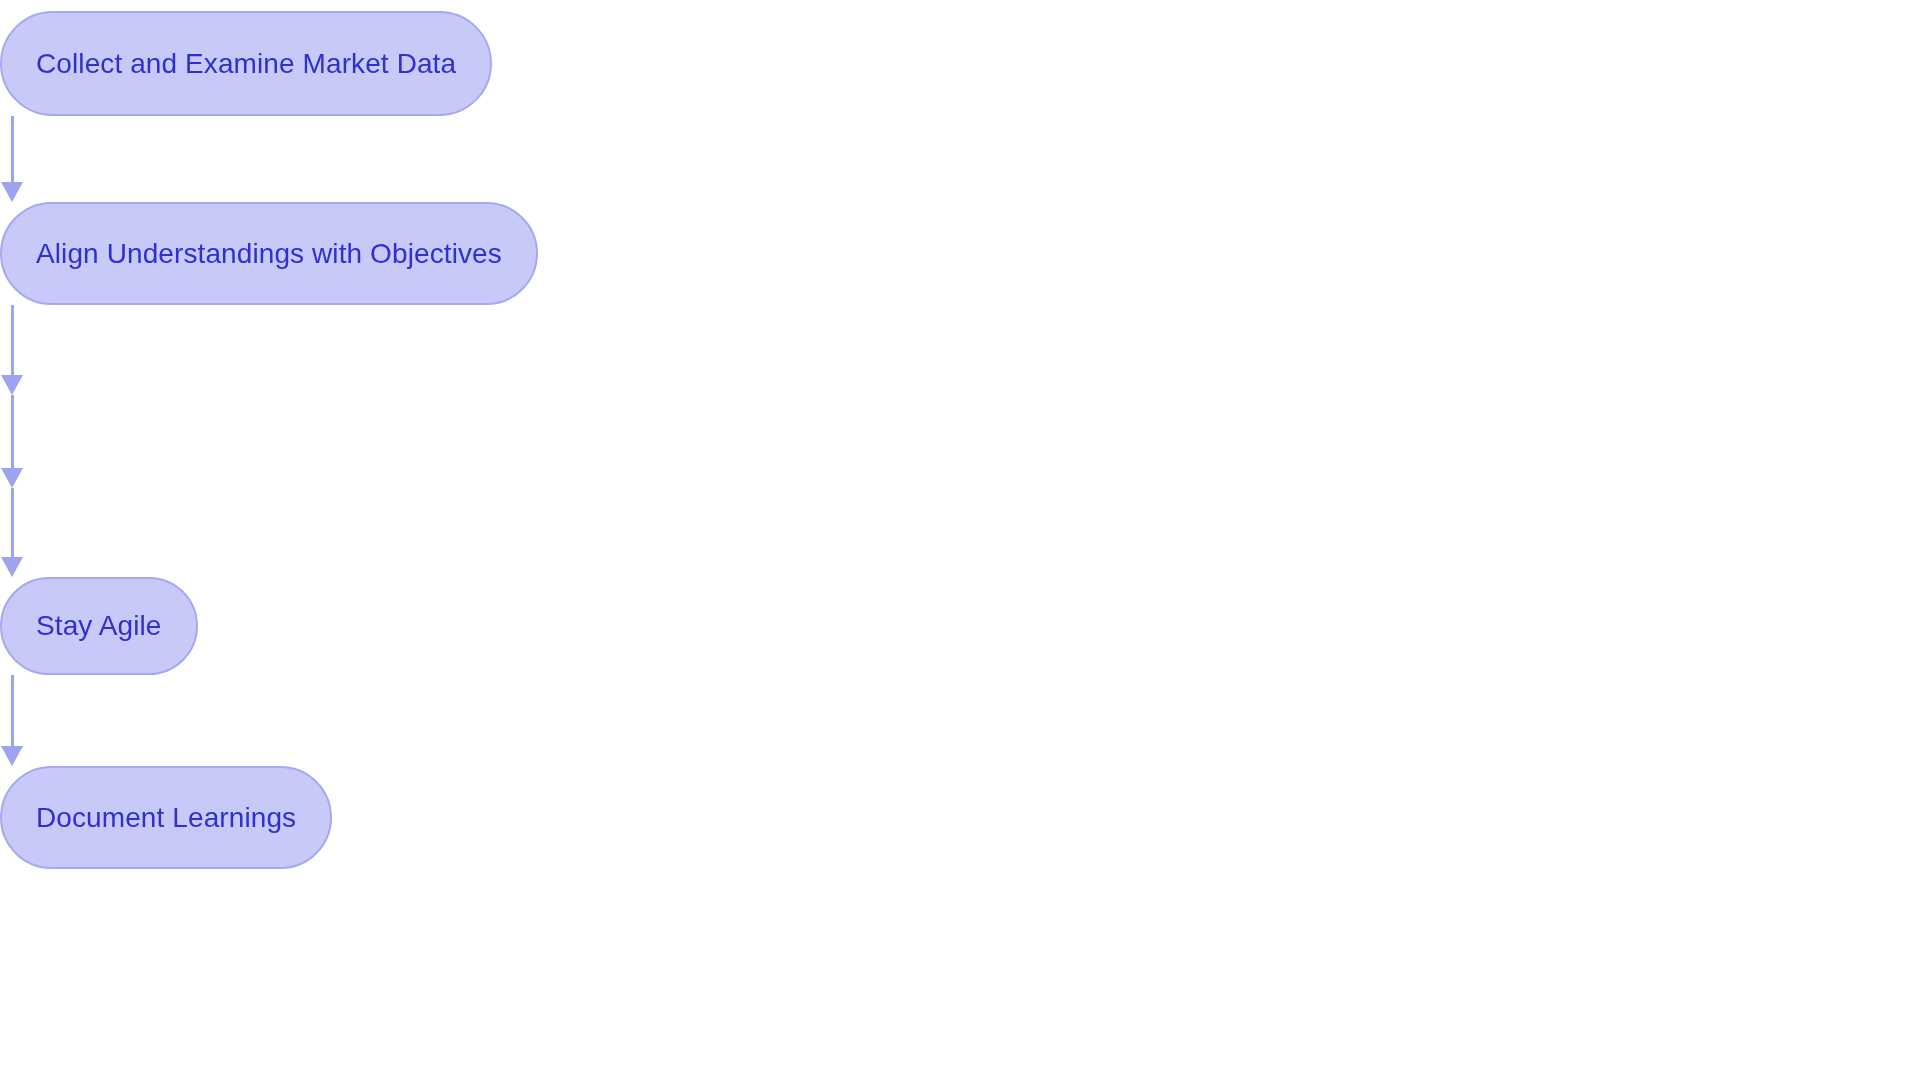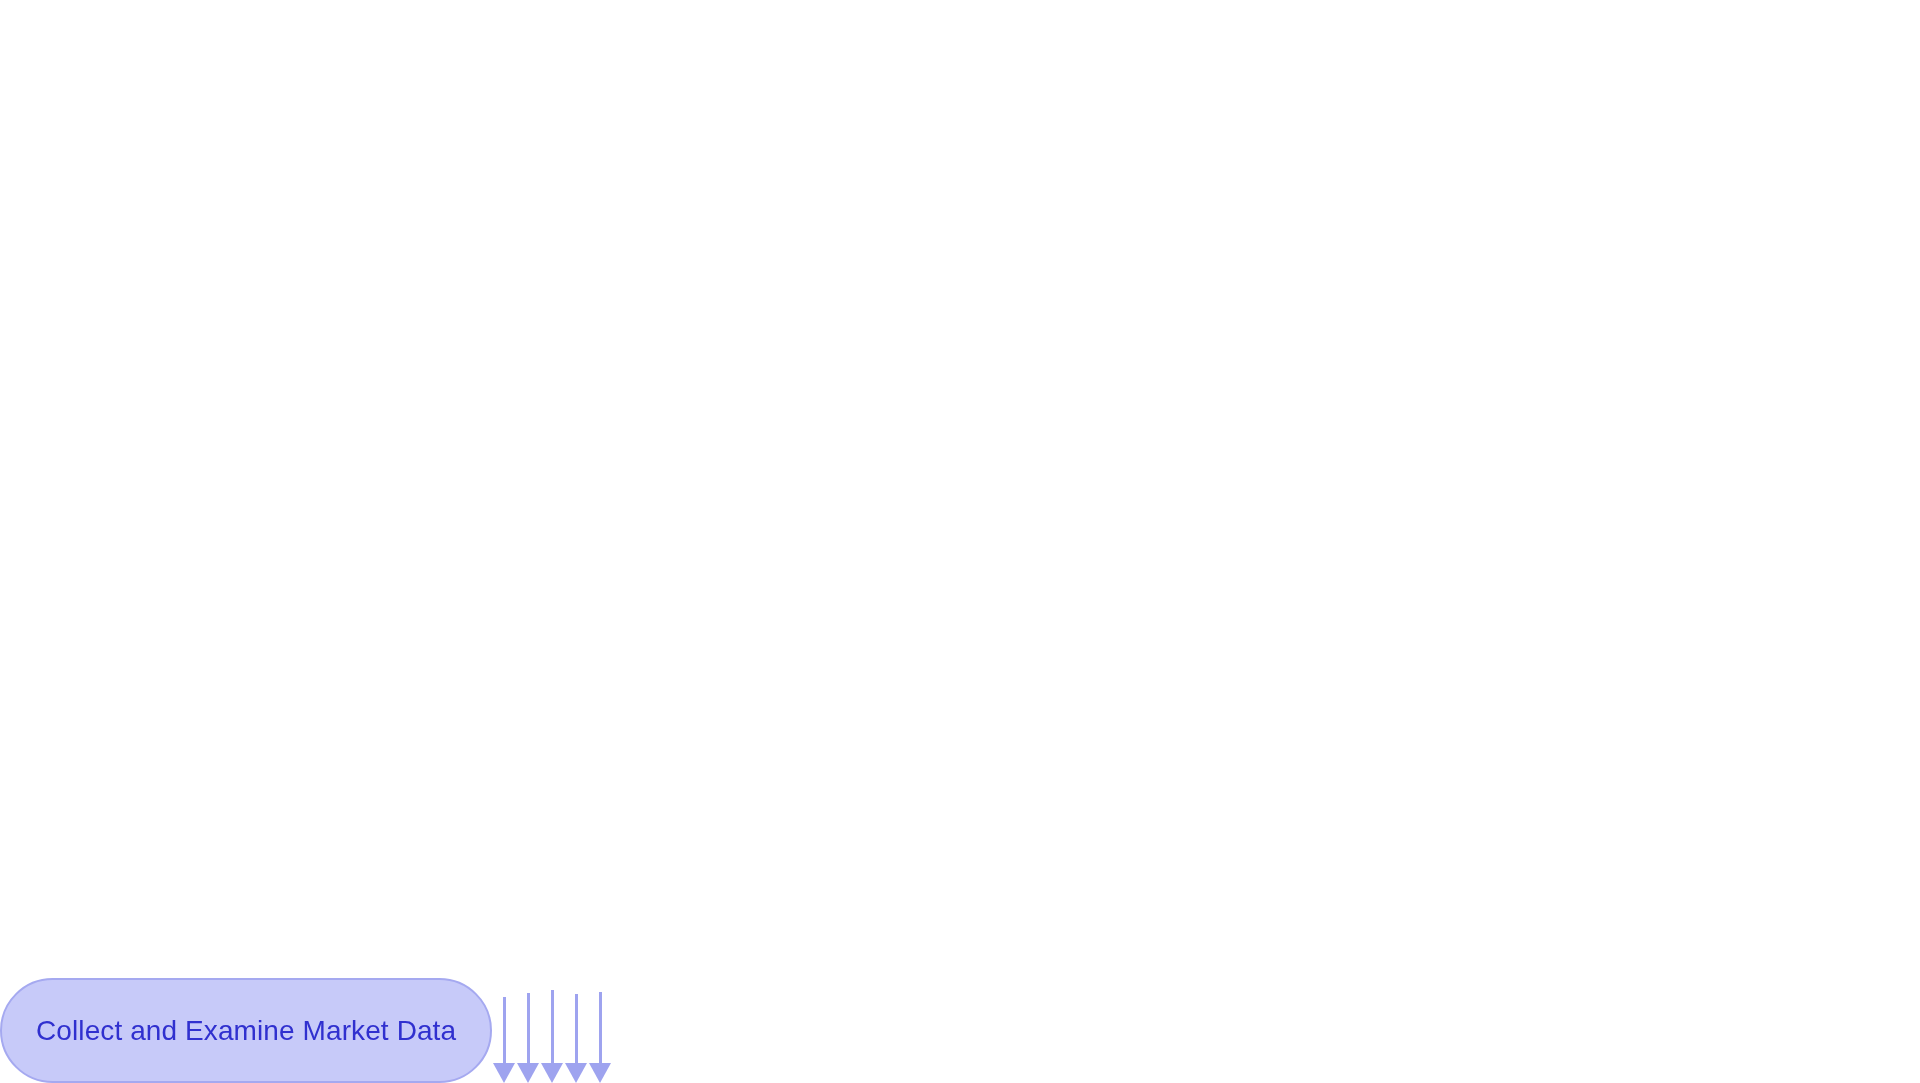--- a/index.html
+++ b/index.html
@@ -21,22 +21,22 @@
     background: #ffffff;
   }
 
   .flow-column {
     position: absolute;
     left: 0;
     top: 0;
     width: 1848px;
     height: 1083px;
     display: flex;
-    flex-direction: row;
-    align-items: flex-end;
+    flex-direction: column;
+    align-items: flex-start;
   }
 
   .node {
     box-sizing: border-box;
     display: flex;
     align-items: center;
     justify-content: center;
     background: #c7caf9;
     border: 2px solid #a5a9f0;
     border-radius: 999px;
@@ -101,39 +101,48 @@
 
     <div class="node n1">
       <span class="node-label">Collect and Examine Market Data</span>
     </div>
 
     <div class="connector c1">
       <span class="stem"></span>
       <span class="head"></span>
     </div>
 
+    <div class="node n2">
+      <span class="node-label">Align Understandings with Objectives</span>
+    </div>
 
     <div class="connector c2">
       <span class="stem"></span>
       <span class="head"></span>
     </div>
 
 
     <div class="connector c3">
       <span class="stem"></span>
       <span class="head"></span>
     </div>
 
 
     <div class="connector c4">
       <span class="stem"></span>
       <span class="head"></span>
     </div>
 
+    <div class="node n5">
+      <span class="node-label">Stay Agile</span>
+    </div>
 
     <div class="connector c5">
       <span class="stem"></span>
       <span class="head"></span>
     </div>
 
+    <div class="node n6">
+      <span class="node-label">Document Learnings</span>
+    </div>
 
   </div>
 </div>
 
 </body></html>

